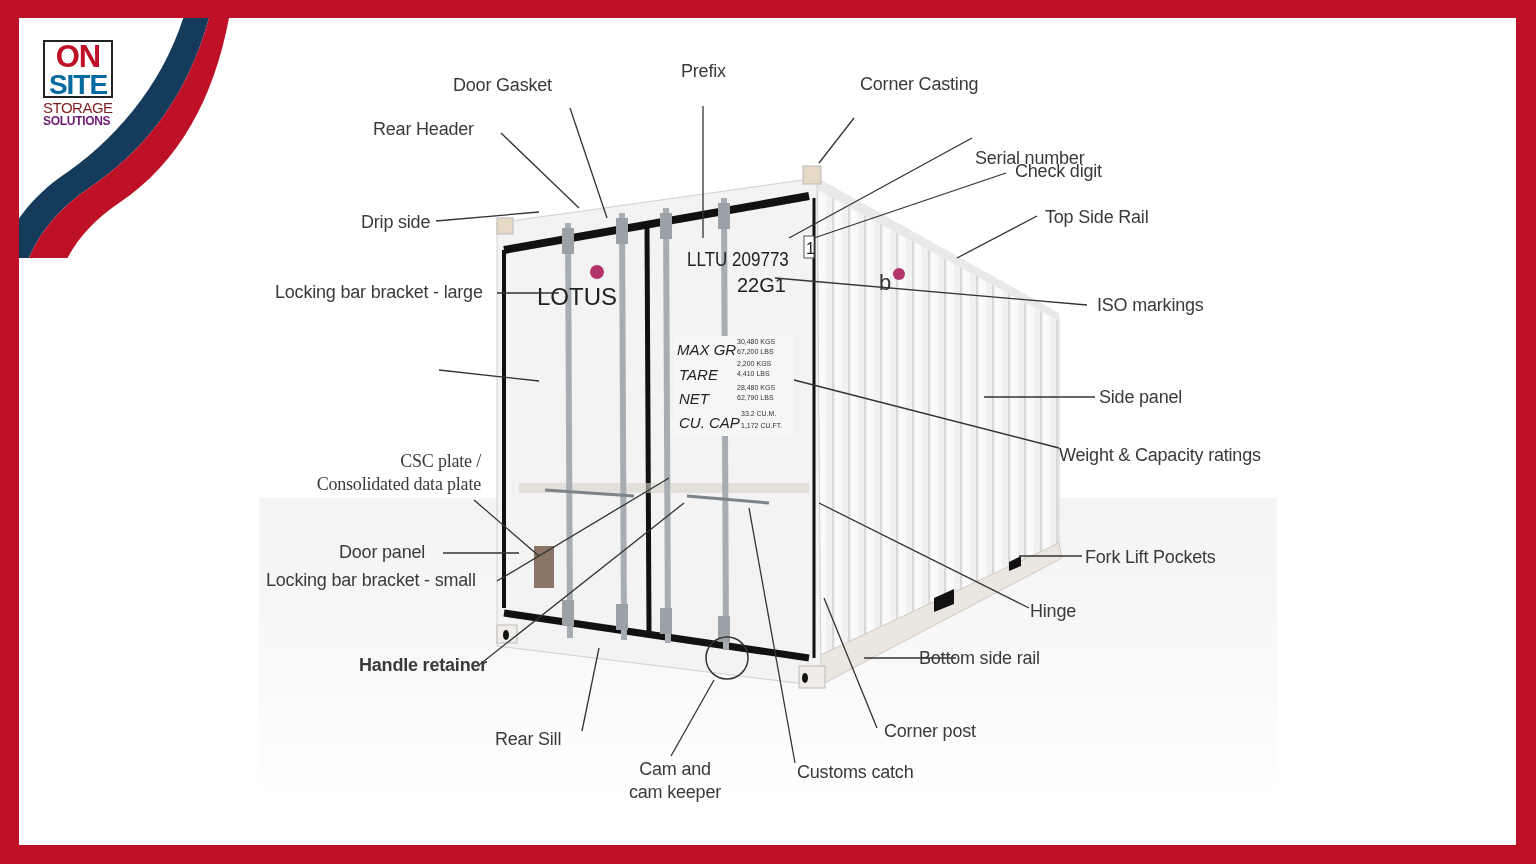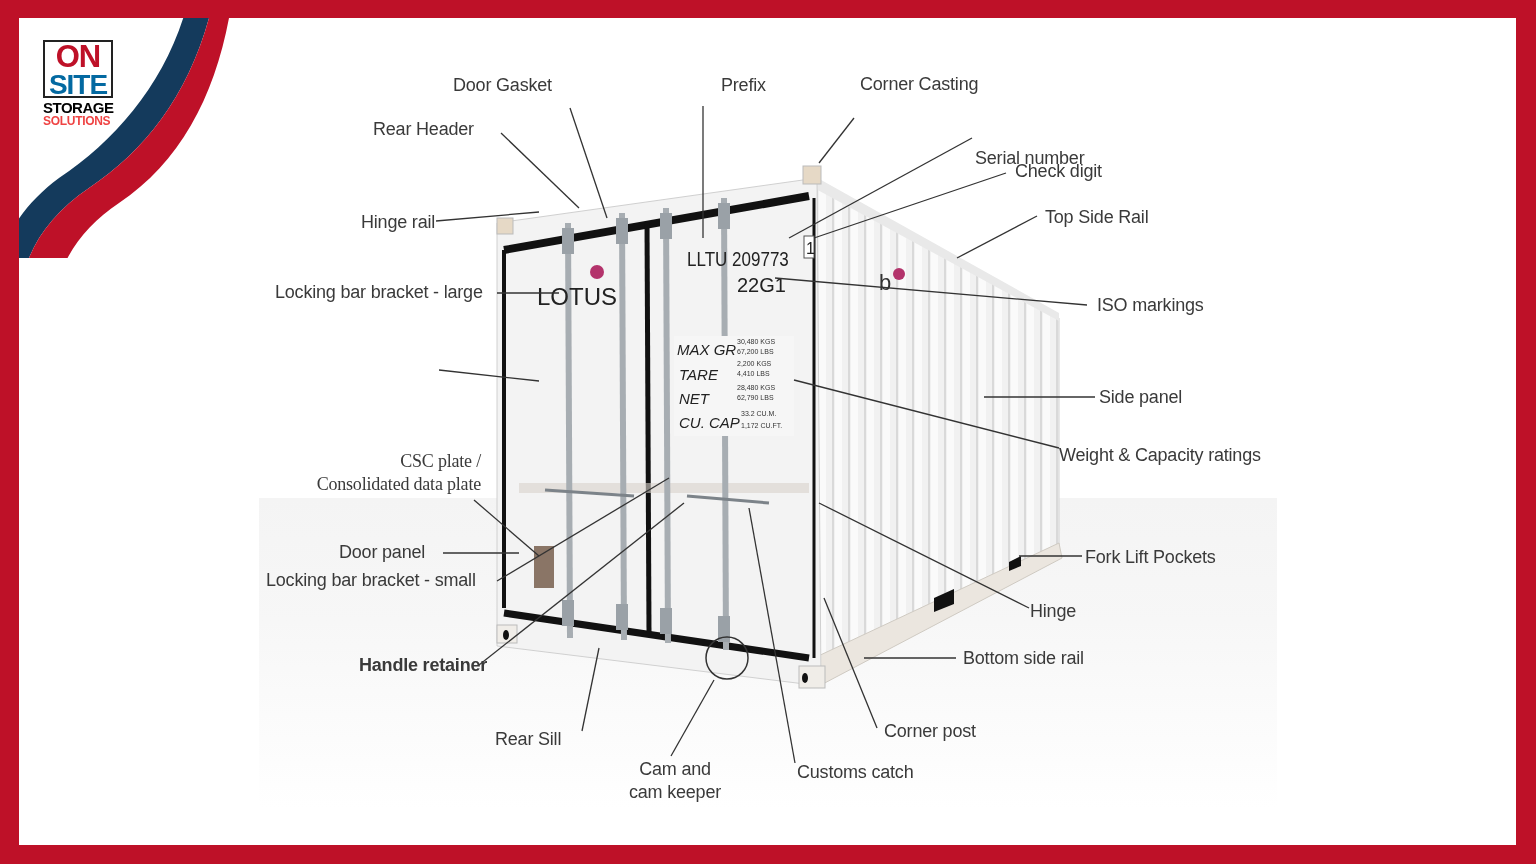--- a/index.html
+++ b/index.html
@@ -3,22 +3,22 @@
 <meta charset="utf-8">
 <style>
   html, body { margin:0; padding:0; }
   body { width:1536px; height:864px; position:relative; overflow:hidden; background:#be1128; font-family:"Liberation Sans", sans-serif; }
   .canvas { position:absolute; left:19px; top:18px; width:1497px; height:827px; background:#ffffff; overflow:hidden; }
   .swoosh { position:absolute; left:0; top:0; width:240px; height:240px; }
   .logo { position:absolute; left:24px; top:22px; width:76px; }
   .logo-box { border:2px solid #222; width:70px; height:58px; box-sizing:border-box; text-align:center; line-height:0.92; }
   .logo-on { color:#be1128; font-weight:bold; font-size:31px; letter-spacing:-1px; display:block; margin-top:1px; }
   .logo-site { color:#0369a1; font-weight:bold; font-size:28px; letter-spacing:-1px; display:block; }
-  .logo-storage { color:#000000; font-weight:bold; font-size:15px; letter-spacing:-0.5px; display:block; margin-top:2px; line-height:1; }
-  .logo-solutions { color:#ef4444; font-weight:bold; font-size:12px; letter-spacing:-0.3px; display:block; line-height:1; }
+  .logo-storage { color:#7f1d1d; font-weight:normal; font-size:15px; letter-spacing:-0.5px; display:block; margin-top:2px; line-height:1; }
+  .logo-solutions { color:#701a75; font-weight:bold; font-size:12px; letter-spacing:-0.3px; display:block; line-height:1; }
   .photo { position:absolute; left:240px; top:480px; width:1018px; height:310px; background:linear-gradient(180deg,#f4f4f4 0%,#f7f7f7 40%,#ffffff 100%); }
   svg.diagram { position:absolute; left:0; top:0; }
   .lbl { position:absolute; color:#3a3a3a; font-size:18px; white-space:nowrap; line-height:1.3; letter-spacing:-0.2px; }
   .lbl.c { text-align:center; }
   .lbl.r { text-align:right; }
 </style>
 </head>
 <body>
 
 <div class="canvas">
@@ -152,41 +152,41 @@
       <line x1="460" y1="647" x2="665" y2="485"></line>
       <line x1="937" y1="640" x2="845" y2="640"></line>
       <line x1="563" y1="713" x2="580" y2="630"></line>
       <line x1="858" y1="710" x2="805" y2="580"></line>
       <line x1="652" y1="738" x2="695" y2="662"></line>
       <line x1="776" y1="745" x2="730" y2="490"></line>
     </g>
   </svg>
 
   <div class="lbl" style="left:434px;top:56px;">Door Gasket</div>
-  <div class="lbl" style="left:662px;top:56px;margin-left:40px;">Prefix</div>
+  <div class="lbl" style="left:662px;top:42px;">Prefix</div>
   <div class="lbl" style="left:841px;top:55px;">Corner Casting</div>
   <div class="lbl" style="left:354px;top:100px;">Rear Header</div>
   <div class="lbl" style="left:956px;top:93px;margin-top:36px;">Serial number</div>
   <div class="lbl" style="left:996px;top:142px;">Check digit</div>
-  <div class="lbl" style="left:342px;top:193px;">Hinge rail</div>
+  <div class="lbl" style="left:342px;top:193px;">Drip side</div>
   <div class="lbl" style="left:1026px;top:188px;">Top Side Rail</div>
   <div class="lbl" style="left:256px;top:263px;">Locking bar bracket - large</div>
   <div class="lbl" style="left:1078px;top:276px;">ISO markings</div>
   <div class="lbl" style="left:1080px;top:368px;">Side panel</div>
   <div class="lbl" style="left:1040px;top:426px;">Weight &amp; Capacity ratings</div>
   <div class="lbl r" style="left:250px;top:432px;width:212px;font-family:Liberation Serif, serif;">
     <div>CSC plate /</div>
     <div>Consolidated data plate</div>
   </div>
   <div class="lbl" style="left:320px;top:523px;">Door panel</div>
   <div class="lbl" style="left:247px;top:551px;">Locking bar bracket - small</div>
   <div class="lbl" style="left:1066px;top:528px;">Fork Lift Pockets</div>
   <div class="lbl" style="left:1011px;top:582px;">Hinge</div>
   <div class="lbl" style="left:340px;top:636px;font-weight:bold;">Handle retainer</div>
-  <div class="lbl" style="left:944px;top:629px;">Bottom side rail</div>
+  <div class="lbl" style="left:900px;top:629px;">Bottom side rail</div>
   <div class="lbl" style="left:476px;top:710px;">Rear Sill</div>
   <div class="lbl" style="left:865px;top:702px;">Corner post</div>
   <div class="lbl c" style="left:596px;top:740px;width:120px;">
     <div>Cam and</div>
     <div>cam keeper</div>
   </div>
   <div class="lbl" style="left:778px;top:743px;">Customs catch</div>
 
 </div>
 

